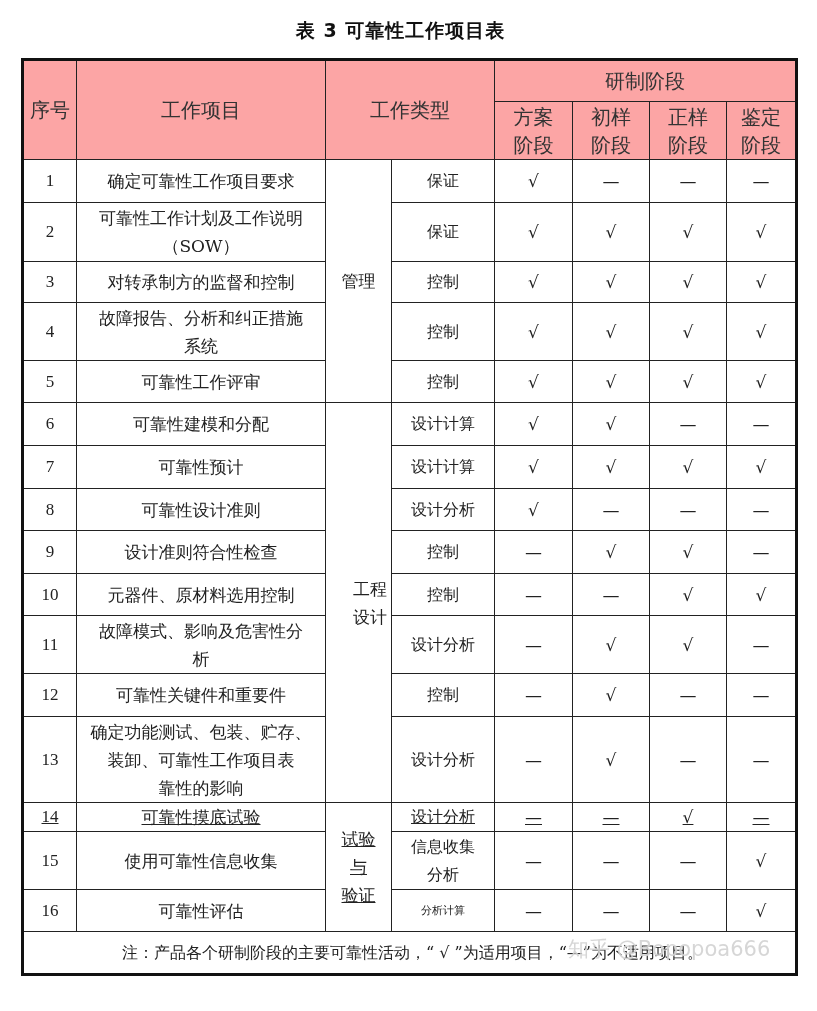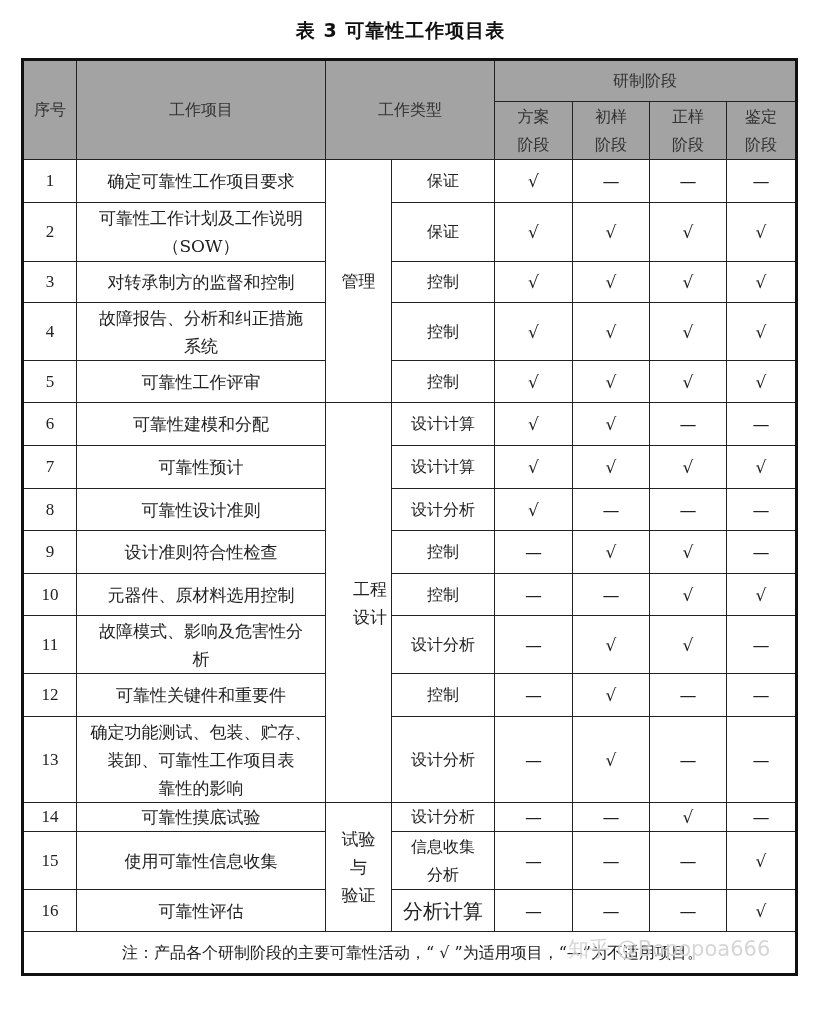--- a/index.html
+++ b/index.html
@@ -4,21 +4,21 @@
 <style>
   html, body { margin: 0; padding: 0; background: #ffffff; }
   body { width: 817px; height: 1011px; position: relative; overflow: hidden;
          font-family: "DejaVu Serif", "Liberation Serif", serif; color: #222; }
   .title { position: absolute; top: 18px; left: 0; width: 801px; text-align: center;
            font-family: "DejaVu Sans", "Liberation Sans", sans-serif; font-size: 19px; font-weight: bold; color: #111; letter-spacing: 1px; }
   table.main { position: absolute; left: 21px; top: 58px; border-collapse: collapse;
                border: 3px solid #111; table-layout: fixed; width: 774px; }
   table.main td, table.main th { border: 1.5px solid #222; text-align: center; vertical-align: middle;
                font-size: 17px; line-height: 28px; padding: 0 4px; font-weight: normal; color: #222; }
-  table.main th { background: #a3a3a3; color: #333; font-family: "DejaVu Sans", "Liberation Sans", sans-serif; font-size: 16px; }
+  table.main th { background: #fca5a5; color: #333; font-family: "DejaVu Sans", "Liberation Sans", sans-serif; font-size: 20px; }
   .num { font-family: "Liberation Serif", "DejaVu Serif", serif; font-size: 17px; }
   .mark { font-family: "DejaVu Sans", sans-serif; font-size: 15px; color: #333; }
   .note { text-align: left; padding-left: 10px !important; font-size: 16px !important; margin-left: 44px; }
   .watermark { position: absolute; left: 568px; top: 935px; font-family: "DejaVu Sans", sans-serif;
                font-size: 21px; color: rgba(200,200,200,0.75); letter-spacing: 0px; pointer-events: none;
                text-shadow: 0 0 1px rgba(255,255,255,0.8); }
 </style>
 </head>
 <body>
 
@@ -236,21 +236,21 @@
           <div>靠性的影响</div>
         </td>
         <td style="font-family:'DejaVu Sans',sans-serif;font-size:16px;">
           <div>设计分析</div>
         </td>
         <td class="mark">—</td>
         <td class="mark">√</td>
         <td class="mark">—</td>
         <td class="mark">—</td>
       </tr>
-      <tr style="height: 26px;">
+      <tr style="height: 26px; text-decoration: underline;">
         <td class="num">14</td>
         <td>
           <div>可靠性摸底试验</div>
         </td>
         <td rowspan="3" style="font-family:'DejaVu Sans',sans-serif;">
           <div>试验</div>
           <div>与</div>
           <div>验证</div>
         </td>
         <td style="font-family:'DejaVu Sans',sans-serif;font-size:16px;">
@@ -273,21 +273,21 @@
         <td class="mark">—</td>
         <td class="mark">—</td>
         <td class="mark">—</td>
         <td class="mark">√</td>
       </tr>
       <tr style="height: 42px;">
         <td class="num">16</td>
         <td>
           <div>可靠性评估</div>
         </td>
-        <td style="font-family:'DejaVu Sans',sans-serif;font-size:20px;">
+        <td style="font-family:'DejaVu Sans',sans-serif;font-size:11px;">
           <div>分析计算</div>
         </td>
         <td class="mark">—</td>
         <td class="mark">—</td>
         <td class="mark">—</td>
         <td class="mark">√</td>
       </tr>
       <tr style="height: 43px;">
         <td colspan="8" class="note">注：产品各个研制阶段的主要可靠性活动，“ √ ”为适用项目，“—”为不适用项目。</td>
       </tr>

